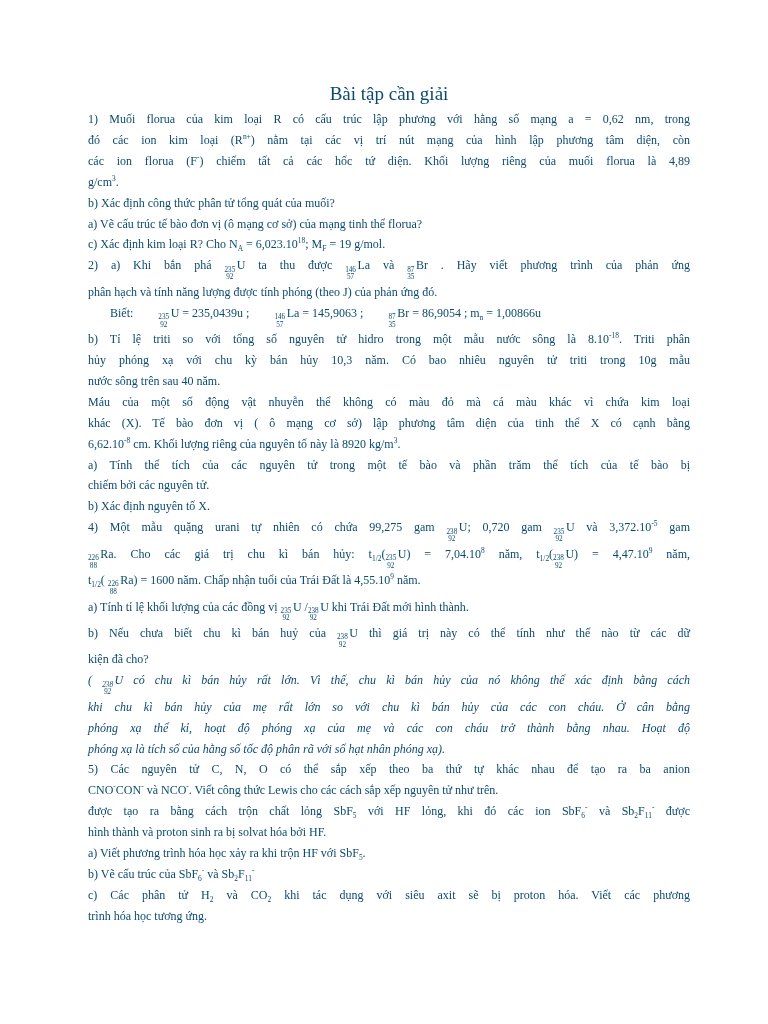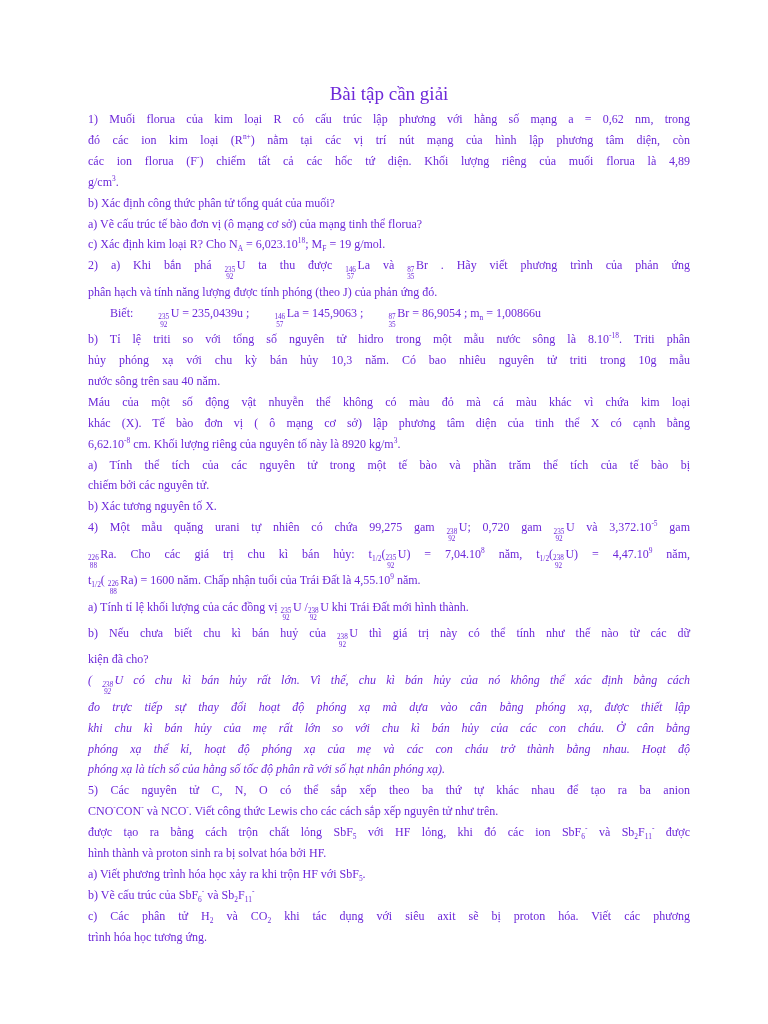--- a/index.html
+++ b/index.html
@@ -3,21 +3,21 @@
 <meta charset="utf-8">
 <style>
   html,body { margin:0; padding:0; }
   .page {
     position: relative;
     width: 764px;
     height: 1024px;
     background: #ffffff;
     overflow: hidden;
     font-family: "Liberation Serif", "DejaVu Serif", serif;
-    color: #6d28d9;
+    color: #0c4a6e;
   }
   .content {
     position: absolute;
     left: 88px;
     top: 82px;
     width: 602px;
   }
   .title {
     text-align: center;
     font-size: 19px;
@@ -85,21 +85,21 @@
             <span>35</span>
           </span>Br = 86,9054 ;  m<sub>n</sub> =  1,00866u</div>
         <div class="line j">b) Tỉ lệ triti so với tổng số nguyên tử hidro trong một mẫu nước sông là 8.10<sup>-18</sup>. Triti phân</div>
         <div class="line j">hủy phóng xạ với chu kỳ bán hủy 10,3 năm. Có bao nhiêu nguyên tử triti trong 10g mẫu</div>
         <div class="line">nước sông trên sau 40 năm.</div>
         <div class="line j">Máu của một số động vật nhuyễn thể không có màu đỏ mà cá màu khác vì chứa kim loại</div>
         <div class="line j">khác (X). Tế bào đơn vị ( ô mạng cơ sở) lập phương tâm diện của tinh thể X có cạnh bằng</div>
         <div class="line">6,62.10<sup>-8</sup> cm. Khối lượng riêng của nguyên tố này là 8920 kg/m<sup>3</sup>.</div>
         <div class="line j">a) Tính thể tích của các nguyên tử trong một tế bào và phần trăm thể tích của tế bào bị</div>
         <div class="line">chiếm bởi các nguyên tử.</div>
-        <div class="line">b) Xác tương nguyên tố X.</div>
+        <div class="line">b) Xác định nguyên tố X.</div>
         <div class="line j">4) Một mẫu quặng urani tự nhiên có chứa 99,275 gam <span class="nuc">
             <span>238</span>
             <span>92</span>
           </span>U; 0,720 gam <span class="nuc">
             <span>235</span>
             <span>92</span>
           </span>U và 3,372.10<sup>-5</sup> gam</div>
         <div class="line j"><span class="nuc">
             <span>226</span>
             <span>88</span>
@@ -123,21 +123,20 @@
           </span>U khi Trái Đất mới hình thành.</div>
         <div class="line j">b) Nếu chưa biết chu kì bán huỷ của <span class="nuc">
             <span>238</span>
             <span>92</span>
           </span>U thì giá trị này có thể tính như thế nào từ các dữ</div>
         <div class="line">kiện đã cho?</div>
         <div class="line j it">( <span class="nuc">
             <span>238</span>
             <span>92</span>
           </span>U có chu kì bán hủy rất lớn. Vì thế, chu kì bán hủy của nó không thể xác định bằng cách</div>
-        <div class="line j it">đo trực tiếp sự thay đổi hoạt độ phóng xạ mà dựa vào cân bằng phóng xạ, được thiết lập</div>
         <div class="line j it">khi chu kì bán hủy của mẹ rất lớn so với chu kì bán hủy của các con cháu. Ở cân bằng</div>
         <div class="line j it">phóng xạ thể kỉ, hoạt độ phóng xạ của mẹ và các con cháu trở thành bằng nhau. Hoạt độ</div>
         <div class="line it">phóng xạ là tích số của hằng số tốc độ phân rã với số hạt nhân phóng xạ).</div>
         <div class="line j">5) Các nguyên tử C, N, O có thể sắp xếp theo ba thứ tự khác nhau để tạo ra ba anion</div>
         <div class="line">CNO<sup>-</sup>CON<sup>-</sup> và NCO<sup>-</sup>. Viết công thức Lewis cho các cách sắp xếp nguyên tử như trên.</div>
         <div class="line j">được tạo ra bằng cách trộn chất lỏng SbF<sub>5</sub> với HF lỏng, khi đó các ion SbF<sub>6</sub><sup>-</sup>  và Sb<sub>2</sub>F<sub>11</sub><sup>-</sup> được</div>
         <div class="line">hình thành và proton sinh ra bị solvat  hóa bởi HF.</div>
         <div class="line">a) Viết phương trình hóa học xảy ra khi trộn HF với SbF<sub>5</sub>.</div>
         <div class="line">b) Vẽ cấu trúc của SbF<sub>6</sub><sup>-</sup> và Sb<sub>2</sub>F<sub>11</sub><sup>-</sup></div>
         <div class="line j">c) Các phân tử H<sub>2</sub> và CO<sub>2</sub> khi tác dụng với siêu axit sẽ bị proton hóa. Viết các phương</div>

